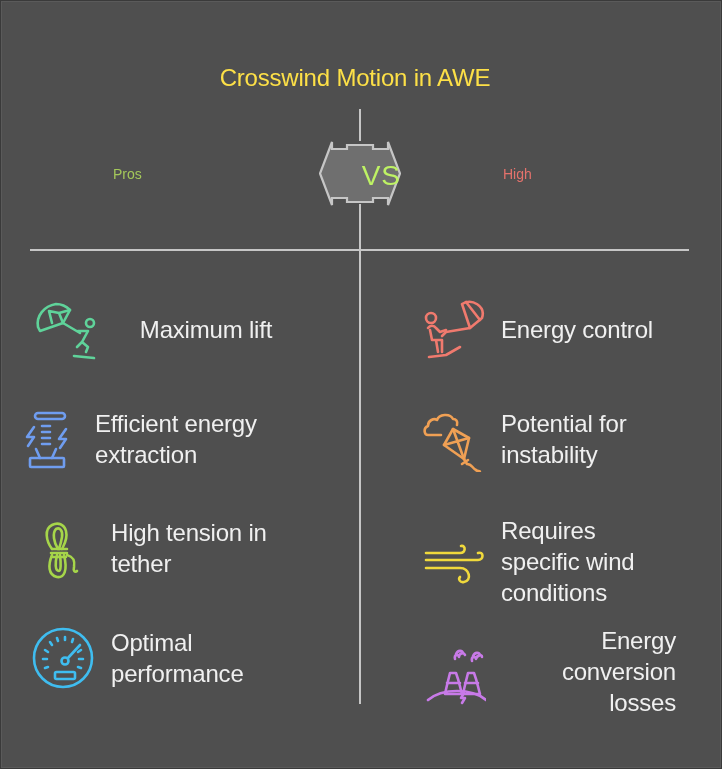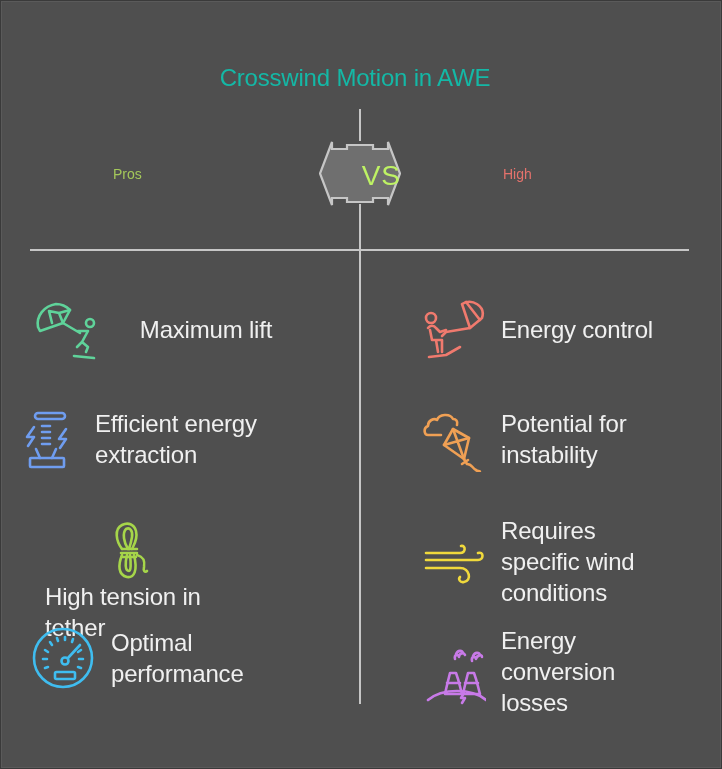--- a/index.html
+++ b/index.html
@@ -11,21 +11,21 @@
       overflow: hidden;
     }
     .canvas {
       position: absolute; left: 1px; top: 1px;
       width: 718px; height: 765px;
       background: #4f4f4f;
       border: 1px solid #5a5a5a;
     }
     .title {
       position: absolute; left: 0; right: 12px; top: 64px;
-      text-align: center; color: #14b8a6;
+      text-align: center; color: #fde047;
       font-size: 24px; letter-spacing: -0.2px;
     }
     .col-head {
       position: absolute; top: 166px; font-size: 14px;
     }
     .pros-head { left: 113px; color: #a4c85a; }
     .cons-head { left: 503px; color: #e4726c; }
     .vline {
       position: absolute; left: 359px; width: 2px; background: #c6c6c6;
     }
@@ -86,21 +86,21 @@
       <path d="M28 20 L36 20 M28 26 L36 26 M28 32 L36 32 M28 38 L36 38"></path>
       <path d="M22 43 L26 52 M42 43 L38 52"></path>
       <rect x="16" y="52" width="34" height="9" rx="1"></rect>
       <path d="M20 21 L13 31 L20 31 L14 40"></path>
       <path d="M52 23 L45 33 L52 33 L46 42"></path>
     </svg>
   </div>
   <div class="label" style="width: 190px;">Efficient energy extraction</div>
 </div>
 
-<div class="item" style="left:30px;top:515px;flex-direction:column;">
+<div class="item" style="left:30px;top:515px;">
   <div class="icon">
     <svg viewBox="0 0 66 66" fill="none" stroke="#a6d64a" stroke-width="2.6" stroke-linecap="round" stroke-linejoin="round">
       <path d="M22 34 C16 26 14 14 22 10 C28 7 34 9 36 16 C38 24 34 30 32 34"></path>
       <path d="M28 34 C24 28 22 18 26 14 C30 12 33 16 32 22 C31 28 30 31 29 34"></path>
       <path d="M22 40 C18 50 18 60 27 62 C34 63 38 56 34 40"></path>
       <path d="M27 40 C25 48 25 56 29 56 C31 56 31 48 30 40"></path>
       <path d="M22 34 L37 34 M21 38 L37 38 M22 42 L36 42"></path>
       <path d="M37 40 C44 42 45 46 44 52 C43 56 45 58 47 56"></path>
     </svg>
   </div>
@@ -166,14 +166,14 @@
       <path d="M35 20 C34 16 38 14 39 18 C39 14 44 13 45 16"></path>
       <path d="M53 17 C55 13 59 13 60 16"></path>
       <path d="M52 22 C51 18 55 16 56 20 C57 16 62 15 62 18"></path>
       <path d="M30 34 C28 42 26 50 25 55 L42 55 C40 48 39 42 36 34 Z"></path>
       <path d="M48 34 C46 42 44 50 43 55 L60 55 C58 48 57 42 54 34 Z"></path>
       <path d="M27 44 L40 44 M45 44 L58 44"></path>
       <path d="M16 61 C30 49 60 49 74 61" transform="translate(-8 0)"></path>
       <path d="M44 57 L41 62 L45 62 L42 67" transform="translate(0 -3)"></path>
     </svg>
   </div>
-  <div class="label" style="width: 175px;">Energy conversion losses</div>
+  <div class="label" style="width: 175px; text-align: right;">Energy conversion losses</div>
 </div>
 
 </body></html>

